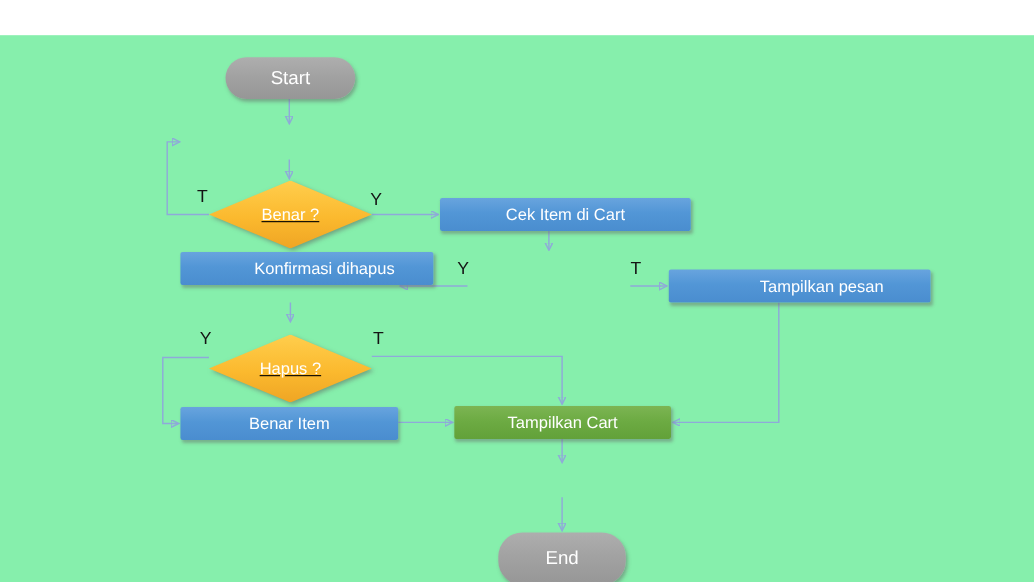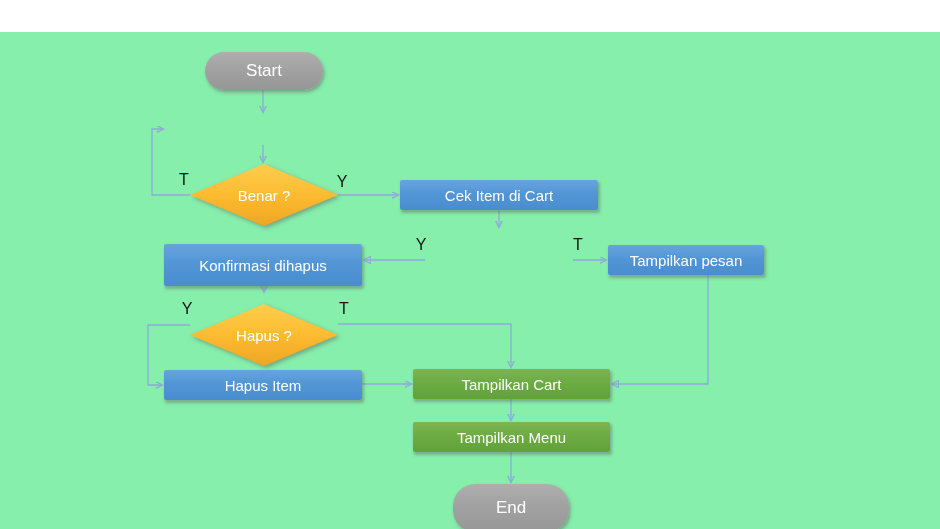--- a/index.html
+++ b/index.html
@@ -42,43 +42,44 @@
   .terminator{
     background:linear-gradient(180deg,#AEAEAE 0%,#A2A2A2 45%,#969696 100%);
     border-radius:22px;
     box-shadow:1.5px 2.5px 3.5px rgba(100,100,100,0.5);
     font-size:17px;
   }
   .diamond-wrap{
     position:absolute;
     width:148px;height:62px;
     filter:drop-shadow(2px 2.5px 2px rgba(90,90,90,0.5));
+    text-decoration:underline;
   }
   .diamond{
     width:100%;height:100%;
     clip-path:polygon(50% 0%,100% 50%,50% 100%,0% 50%);
     background:linear-gradient(180deg,#FFCE4D 0%,#FBB92E 55%,#EFA524 100%);
     display:flex;align-items:center;justify-content:center;
     color:#ffffff;font-size:15px;
   }
   .edge-label{
     position:absolute;
     width:16px;height:18px;
     display:flex;align-items:center;justify-content:center;
     color:#141414;
     font-size:16px;
   }
   
   .n-start      {left:205px;top:20px; width:118px;height:38px;}
   .n-input      {left:165px;top:82px; width:198px;height:31px;}
   .n-benar      {left:190px;top:132px;}
-  .n-cek        {left:400px;top:148px;width:198px;height:30px;}
+  .n-cek        {left:400px;top:148px;width:228px;height:30px;}
   .n-ada        {left:425px;top:197px;}
-  .n-konfirmasi {left:164px;top:212px;width:198px;height:42px;}
-  .n-pesan      {left:608px;top:213px;width:156px;height:30px;}
+  .n-konfirmasi {left:164px;top:197px;width:198px;height:30px;padding-left:32px;}
+  .n-pesan      {left:608px;top:213px;width:198px;height:30px;padding-left:40px;}
   .n-hapus      {left:190px;top:272px;}
   .n-hapusitem  {left:164px;top:338px;width:198px;height:30px;}
   .n-cart       {left:413px;top:337px;width:197px;height:30px;}
   .n-menu       {left:413px;top:390px;width:197px;height:30px;}
   .n-end        {left:453px;top:452px;width:116px;height:48px;text-align:center;}
   
   .l-benar-no  {left:176px;top:139px;}
   .l-benar-yes {left:334px;top:141px;}
   .l-ada-yes   {left:413px;top:204px;}
   .l-ada-no    {left:570px;top:204px;}
@@ -150,30 +151,27 @@
     <span>Tampilkan pesan</span>
   </div>
 
   <div class="diamond-wrap n-hapus">
     <div class="diamond">
       <span>Hapus ?</span>
     </div>
   </div>
 
   <div class="node process n-hapusitem">
-    <span>Hapus Item</span>
+    <span>Benar Item</span>
   </div>
 
   <div class="node result n-cart">
     <span>Tampilkan Cart</span>
   </div>
 
-  <div class="node result n-menu">
-    <span>Tampilkan Menu</span>
-  </div>
 
   <div class="node terminator n-end">
     <span>End</span>
   </div>
 
   <div class="edge-label l-benar-no">T</div>
   <div class="edge-label l-benar-yes">Y</div>
   <div class="edge-label l-ada-yes">Y</div>
   <div class="edge-label l-ada-no">T</div>
   <div class="edge-label l-hapus-yes">Y</div>

